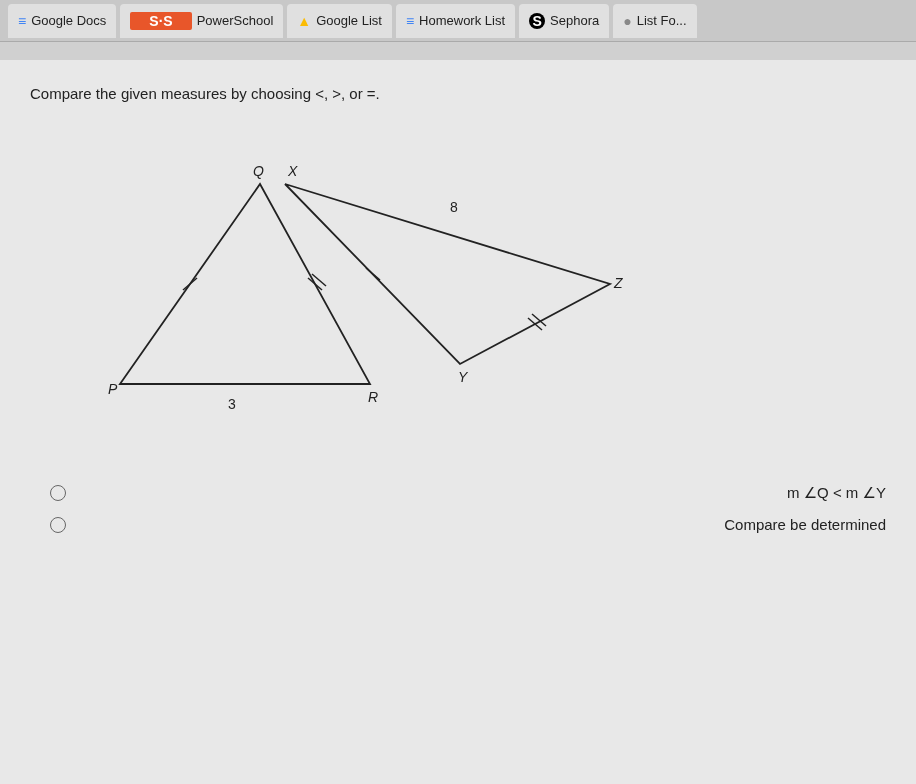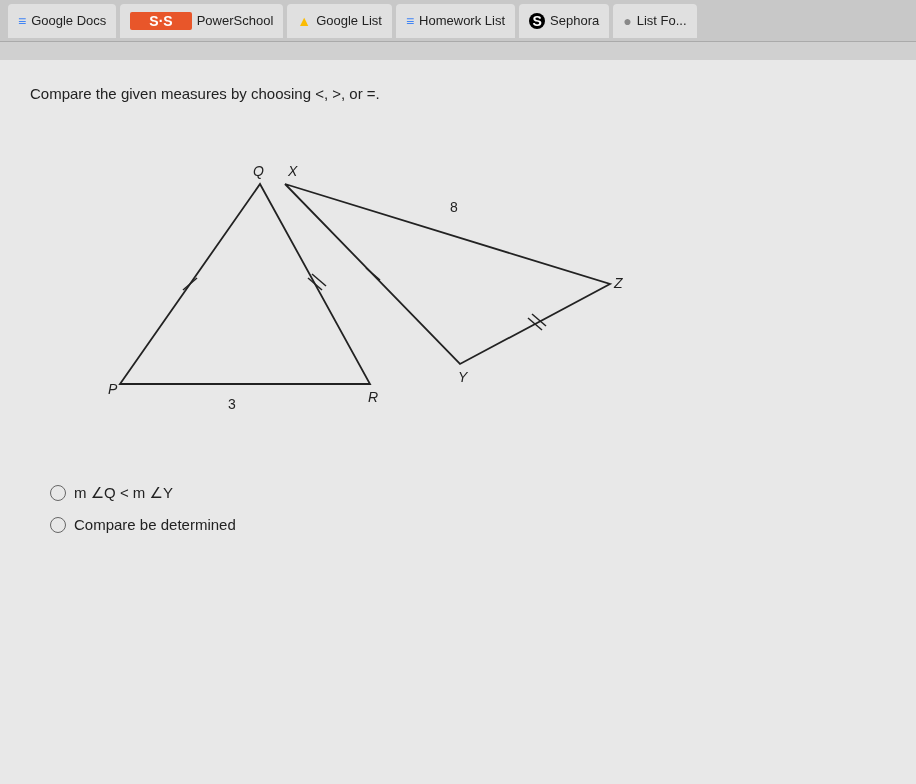--- a/index.html
+++ b/index.html
@@ -91,20 +91,21 @@
       padding-left: 20px;
     }
 
     .option-row {
       display: flex;
       align-items: center;
       gap: 8px;
       margin-bottom: 14px;
       font-size: 15px;
       color: #222;
+      justify-content: space-between;
     }
 
     .radio-circle {
       width: 16px;
       height: 16px;
       border: 1.5px solid #666;
       border-radius: 50%;
       display: inline-block;
       flex-shrink: 0;
     }

